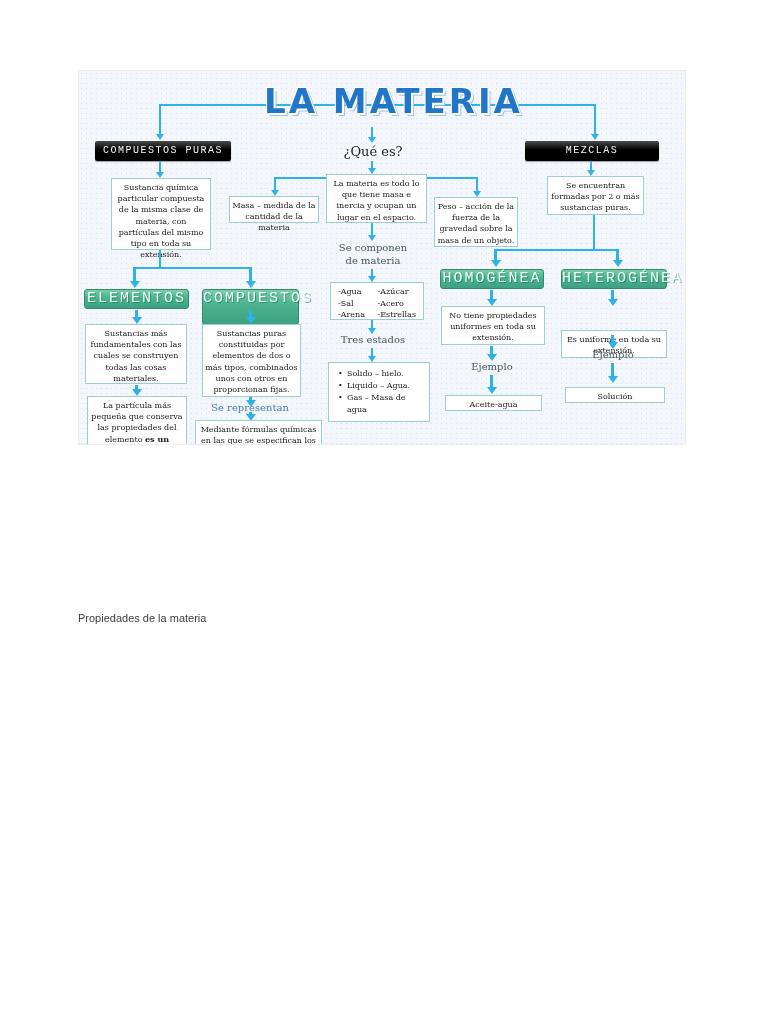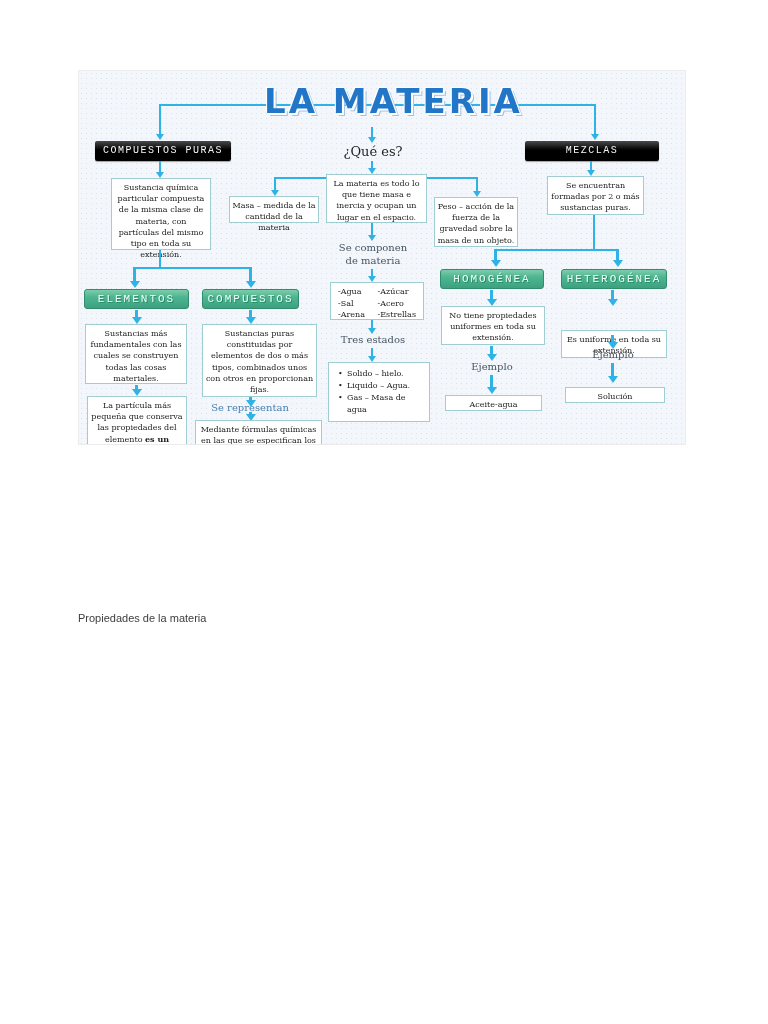--- a/index.html
+++ b/index.html
@@ -37,21 +37,21 @@
   
   .hdr-black{
     background:linear-gradient(180deg,#4a4a4a 0%,#000 45%,#000 100%);
     color:#f5f5f5;font-family:"Liberation Mono",monospace;font-size:10px;
     letter-spacing:1.5px;text-align:center;line-height:20px;border-radius:2px;
     white-space:nowrap;box-shadow:0 1px 1px rgba(0,0,0,.35);
   }
   .hdr-green{
     background:linear-gradient(180deg,#7dccab 0%,#4db591 40%,#3da181 100%);
     border:1px solid #2f8d6c;color:#eefff7;font-family:"Liberation Mono",monospace;
-    font-size:11px;letter-spacing:2px;text-align:center;line-height:18px;
+    font-size:15px;letter-spacing:2px;text-align:center;line-height:18px;
     border-radius:3px;white-space:nowrap;text-shadow:1px 1px 0 rgba(0,90,60,.45);
   }
   .bx{
     background:#ffffff;border:1px solid #9fcdd1;color:#1c1c1c;
     font-family:"DejaVu Serif",serif;font-size:8px;line-height:1.4;
     text-align:center;padding:3px 2px;
   }
   .lbl{
     font-family:"DejaVu Serif",serif;color:#46555f;font-size:10px;
     text-align:center;line-height:1.25;
@@ -91,32 +91,32 @@
 
   <div class="abs va" style="left:80px;top:90px;height:11px;"></div>
   <div class="abs bx" style="left:32px;top:107px;width:100px;height:72px;">Sustancia química particular compuesta de la misma clase de materia, con partículas del mismo tipo en toda su extensión.</div>
 
   <div class="abs vl" style="left:80px;top:179px;height:18px;"></div>
   <div class="abs hl" style="left:55px;top:196px;width:117px;"></div>
   <div class="abs va th" style="left:54px;top:196px;height:15px;"></div>
   <div class="abs va th" style="left:170px;top:196px;height:15px;"></div>
 
   <div class="abs hdr-green" style="left:5px;top:218px;width:105px;height:20px;">ELEMENTOS</div>
-  <div class="abs hdr-green" style="left:123px;top:218px;width:97px;height:20px;">COMPUESTOS</div>
+  <div class="abs hdr-green" style="left:123px;top:218px;width:97px;height:36px;">COMPUESTOS</div>
 
   <div class="abs va th" style="left:56px;top:239px;height:8px;"></div>
   <div class="abs bx" style="left:6px;top:253px;width:102px;height:60px;">Sustancias más fundamentales con las cuales se construyen todas las cosas materiales.</div>
   <div class="abs va th" style="left:56px;top:314px;height:5px;"></div>
   <div class="abs bx" style="left:8px;top:325px;width:100px;height:52px;">
     <span>La partícula más pequeña que conserva las propiedades del elemento</span>
     <span class="bold">es un átomo</span>
   </div>
 
   <div class="abs va th" style="left:170px;top:239px;height:8px;"></div>
-  <div class="abs bx" style="left:123px;top:253px;width:115px;height:73px;">Sustancias puras constituidas por elementos de dos o más tipos, combinados unos con otros en proporcionan fijas.</div>
+  <div class="abs bx" style="left:123px;top:253px;width:99px;height:73px;">Sustancias puras constituidas por elementos de dos o más tipos, combinados unos con otros en proporcionan fijas.</div>
   <div class="abs va th" style="left:170px;top:326px;height:4px;"></div>
   <div class="abs lbl blue" style="left:121px;top:331px;width:100px;">Se representan</div>
   <div class="abs va th" style="left:170px;top:341px;height:3px;"></div>
   <div class="abs bx" style="left:116px;top:349px;width:127px;height:34px;">Mediante fórmulas químicas en las que se especifican los</div>
 
   <div class="abs va" style="left:292px;top:90px;height:7px;"></div>
   <div class="abs bx" style="left:247px;top:103px;width:101px;height:49px;">La materia es todo lo que tiene masa e inercia y ocupan un lugar en el espacio.</div>
 
   <div class="abs hl" style="left:196px;top:106px;width:51px;"></div>
   <div class="abs va" style="left:195px;top:106px;height:13px;"></div>

